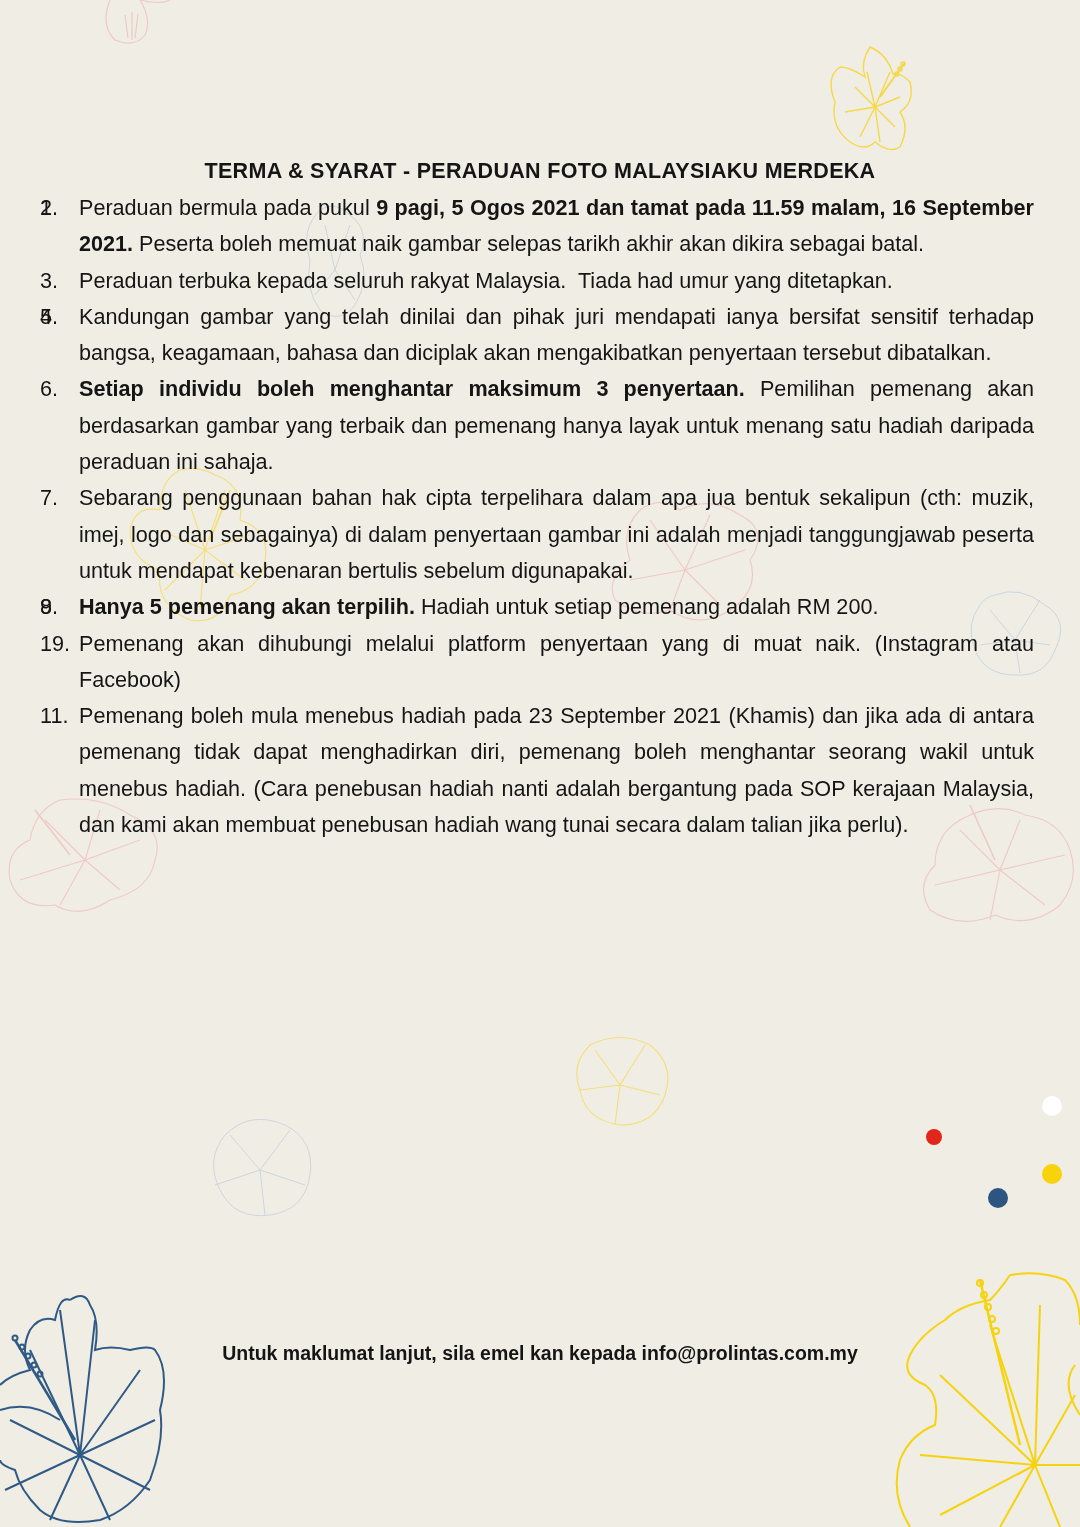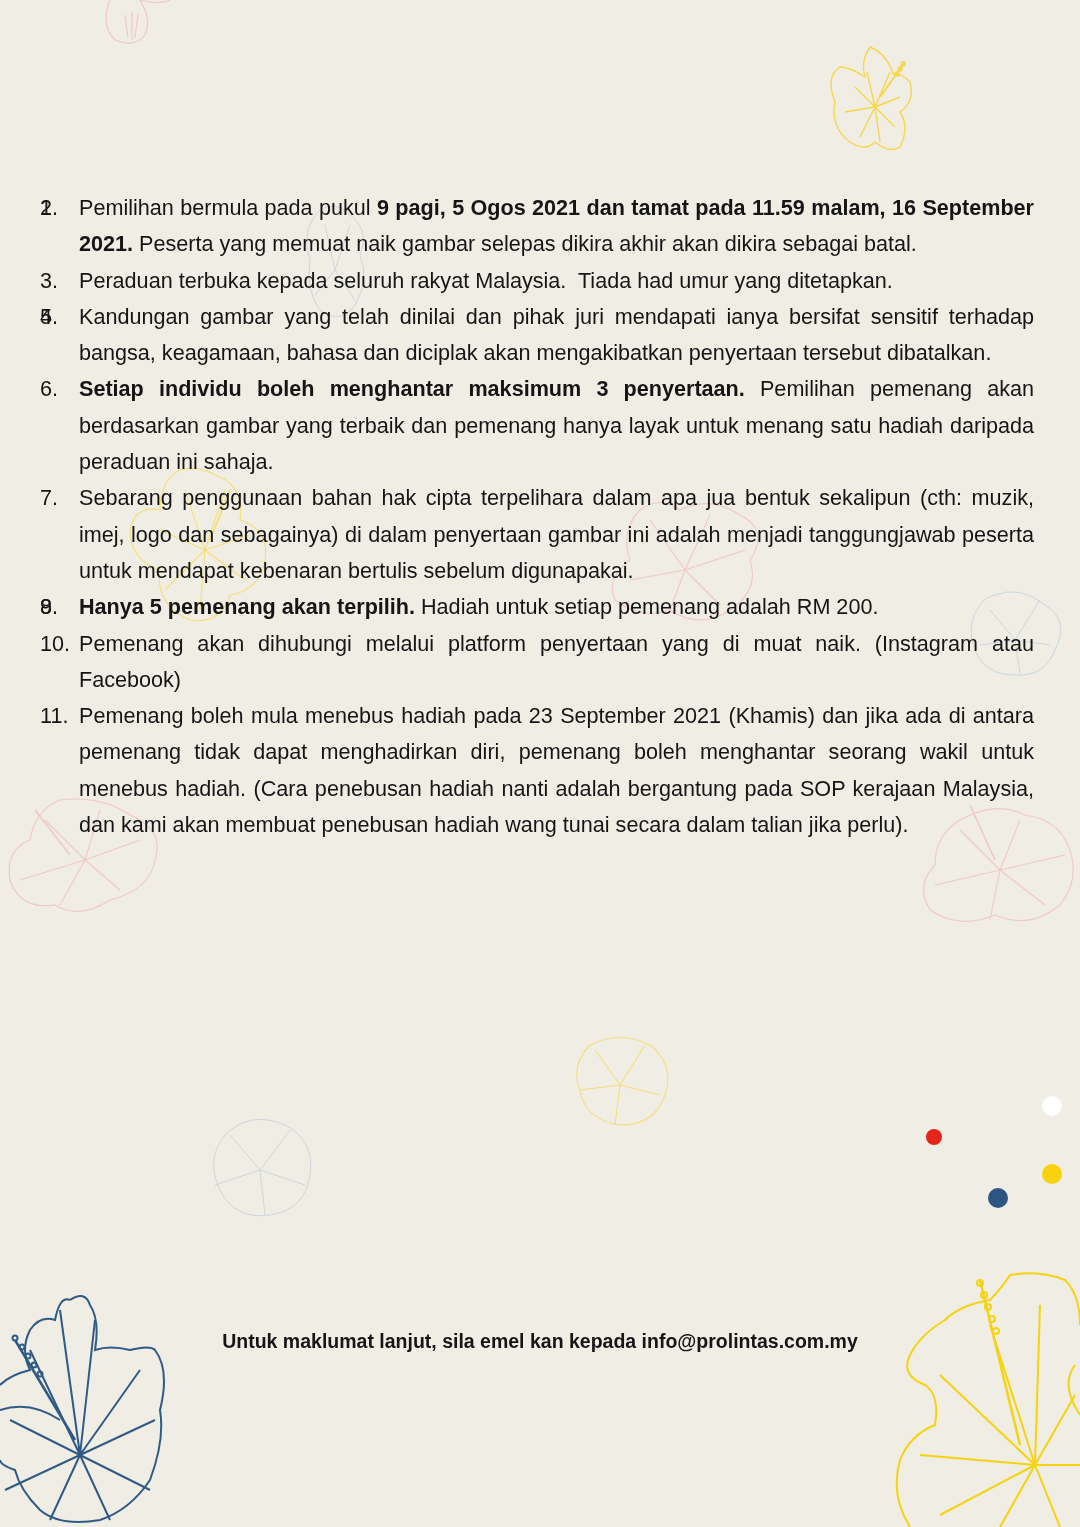--- a/index.html
+++ b/index.html
@@ -24,21 +24,21 @@
     margin: 0; padding: 0; list-style: none;
     font-size: 21.6px; line-height: 36.3px;
   }
   ol.terms li { position: relative; padding-left: 39px; text-align: justify; text-align-last: left; }
   ol.terms li .num { position: absolute; left: 0; top: 0; }
   ol.terms li b { font-weight: bold; }
   .footer {
     position: absolute; left: 0; right: 0; top: 1326px;
     text-align: center; font-weight: bold; font-size: 19.5px; line-height: 30px;
   }
-  .footer p { margin: 0; }
+  .footer p { margin: 12px; }
 </style>
 </head>
 <body>
 
 <div class="page">
 
   <svg class="deco" style="left:90px;top:0;width:100px;height:50px" viewBox="0 0 100 50">
     <g fill="none" stroke="#efc9c6" stroke-width="1.2">
       <path d="M20 0 Q10 25 25 40 Q45 48 55 35 Q62 20 50 0"></path>
       <path d="M50 0 Q70 5 80 0"></path>
@@ -144,27 +144,28 @@
         <circle cx="112" cy="54" r="3"></circle>
         <circle cx="116" cy="66" r="3"></circle>
     </g>
   </svg>
 
   <div class="dot" style="left:1042px;top:1096px;background:#ffffff"></div>
   <div class="dot" style="left:926px;top:1129px;width:16px;height:16px;background:#e3261c"></div>
   <div class="dot" style="left:1042px;top:1164px;background:#f8d20a"></div>
   <div class="dot" style="left:988px;top:1188px;background:#2d5581"></div>
 
+  <h1 class="title">TERMA &amp; SYARAT - PERADUAN FOTO MALAYSIAKU MERDEKA</h1>
 
   <ol class="terms">
     <li>
       <span class="num">1.</span>
     </li>
     <li>
-      <span class="num">2.</span><span>Pemilihan bermula pada pukul </span><b>9 pagi, 5 Ogos 2021 dan tamat pada 11.59 malam, 16 September 2021.</b><span> Peserta yang memuat naik gambar selepas dikira akhir akan dikira sebagai batal.</span>
+      <span class="num">2.</span><span>Peraduan bermula pada pukul </span><b>9 pagi, 5 Ogos 2021 dan tamat pada 11.59 malam, 16 September 2021.</b><span> Peserta boleh memuat naik gambar selepas tarikh akhir akan dikira sebagai batal.</span>
     </li>
     <li>
       <span class="num">3.</span><span style="white-space:pre-wrap">Peraduan terbuka kepada seluruh rakyat Malaysia.  Tiada had umur yang ditetapkan.</span>
     </li>
     <li>
       <span class="num">4.</span>
     </li>
     <li>
       <span class="num">5.</span><span>Kandungan gambar yang telah dinilai dan pihak juri mendapati ianya bersifat sensitif terhadap bangsa, keagamaan, bahasa dan diciplak akan mengakibatkan penyertaan tersebut dibatalkan.</span>
     </li>
@@ -174,21 +175,21 @@
     <li>
       <span class="num">7.</span><span>Sebarang penggunaan bahan hak cipta terpelihara dalam apa jua bentuk sekalipun (cth: muzik, imej, logo dan sebagainya) di dalam penyertaan gambar ini adalah menjadi tanggungjawab peserta untuk mendapat kebenaran bertulis sebelum digunapakai.</span>
     </li>
     <li>
       <span class="num">8.</span>
     </li>
     <li>
       <span class="num">9.</span><b>Hanya 5 pemenang akan terpilih.</b><span> Hadiah untuk setiap pemenang adalah RM 200.</span>
     </li>
     <li>
-      <span class="num">10.</span><span>Pemenang akan dihubungi melalui platform penyertaan yang di muat naik. (Instagram atau Facebook)</span>
+      <span class="num">19.</span><span>Pemenang akan dihubungi melalui platform penyertaan yang di muat naik. (Instagram atau Facebook)</span>
     </li>
     <li>
       <span class="num">11.</span><span>Pemenang boleh mula menebus hadiah pada 23 September 2021 (Khamis) dan jika ada di antara pemenang tidak dapat menghadirkan diri, pemenang boleh menghantar seorang wakil untuk menebus hadiah. (Cara penebusan hadiah nanti adalah bergantung pada SOP kerajaan Malaysia, dan kami akan membuat penebusan hadiah wang tunai secara dalam talian jika perlu).</span>
     </li>
   </ol>
 
   <div class="footer">
     <p>Untuk maklumat lanjut, sila emel kan kepada info@prolintas.com.my</p>
   </div>
 

